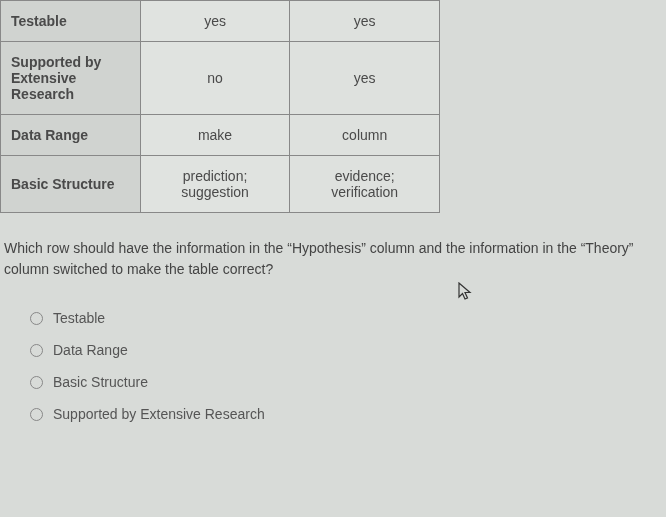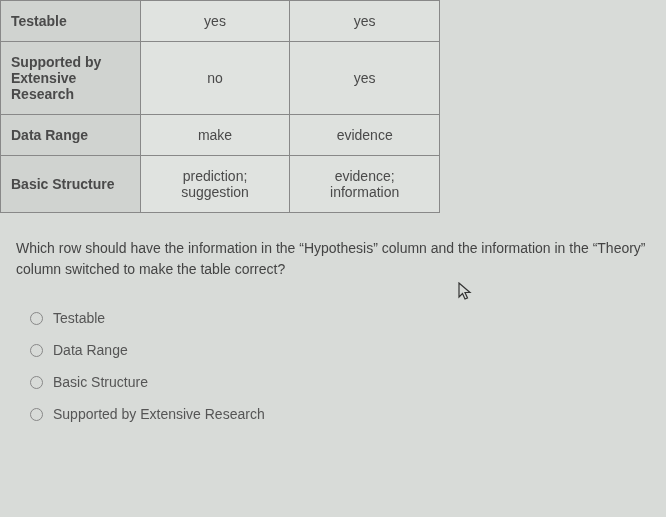--- a/index.html
+++ b/index.html
@@ -34,21 +34,21 @@
     background: #e0e3e0;
     text-align: center;
     width: 150px;
   }
   .table td.val2 {
     background: #dee1de;
     text-align: center;
     width: 150px;
   }
   .question {
-    margin: 25px 4px 0 16px;
+    margin: 25px 4px 0 4px;
     line-height: 1.5;
     color: #444;
   }
   .options {
     margin: 30px 0 0 30px;
   }
   .option {
     display: flex;
     align-items: center;
     margin-bottom: 16px;
@@ -81,26 +81,26 @@
     <td class="val2">yes</td>
   </tr>
   <tr>
     <td class="label">Supported by Extensive Research</td>
     <td class="val">no</td>
     <td class="val2">yes</td>
   </tr>
   <tr>
     <td class="label">Data Range</td>
     <td class="val">make</td>
-    <td class="val2">evidence</td>
+    <td class="val2">column</td>
   </tr>
   <tr>
     <td class="label">Basic Structure</td>
     <td class="val">prediction; suggestion</td>
-    <td class="val2">evidence; information</td>
+    <td class="val2">evidence; verification</td>
   </tr>
 </tbody>
   </table>
 
 <div class="question">Which row should have the information in the “Hypothesis” column and the information in the “Theory” column switched to make the table correct?</div>
 
 <div class="options">
   <div class="option">
     <span class="radio"></span>
     <span>Testable</span>

